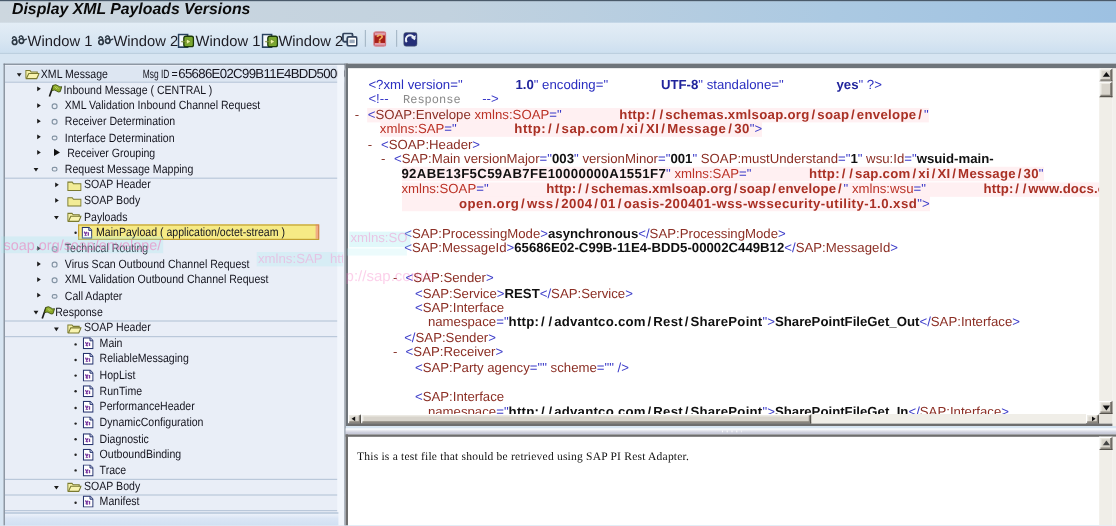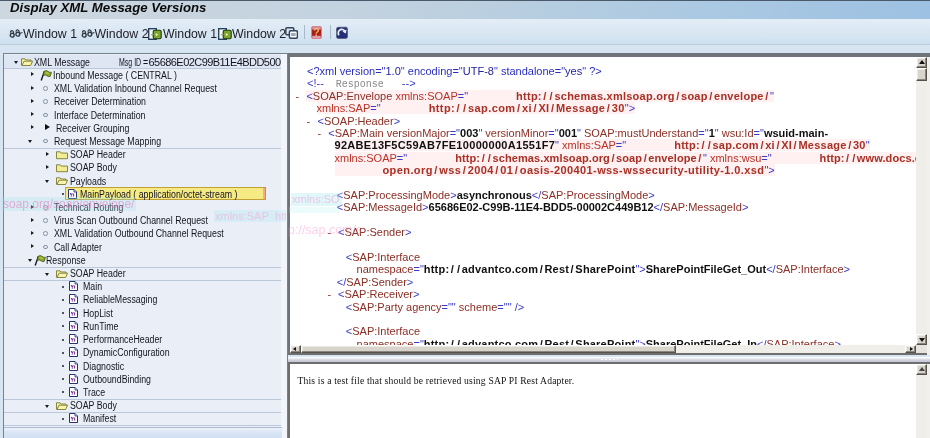--- a/index.html
+++ b/index.html
@@ -39,21 +39,21 @@
   border-top:4.5px solid #6e747a; border-left:2.5px solid #6e747a; background:#fff; }
 #xmlclip { position:absolute; left:0; top:0; width:626px; height:288px; overflow:hidden; background:#fff; }
 .xl { position:absolute; font-size:11px; white-space:nowrap; color:#000; }
 .m { color:#3a3ac8; }
 .t { color:#8b2e24; }
 .ns { color:#bb3226; }
 .nv { color:#a93024; font-weight:bold; letter-spacing:0.25px;padding-left:48px; }
 .v { color:#101010; font-weight:bold; }
 .tx { color:#101010; font-weight:bold; }
 .pi { color:#2a2ec0; }
-.piv { color:#20249c; font-weight:normal; }
+.piv { color:#20249c; font-weight:bold;margin-left:44px; }
 .cm { color:#8a8a8a; font-family:"Liberation Mono",monospace; font-size:10px; }
 .dash { color:#8b3a30; }
 .pink { background:rgba(255,182,192,0.20); }
 .sl { padding:0 1.5px; }
 
 
 .sbtrack { position:absolute; background:#f0eee8; }
 .sbbtn { position:absolute; background:#d8d4cc; border:1px solid; border-color:#ffffff #55524c #55524c #ffffff; box-shadow:inset -1px -1px 0 #8a867e, inset 1px 1px 0 #ece9e2; }
 .arr { position:absolute; width:0; height:0; }
 
@@ -67,21 +67,21 @@
 #botpanel { position:absolute; left:288px; top:361.5px; width:642px; height:76.5px;
   border-top:2px solid #6e6e6e; border-left:2px solid #6e6e6e; background:#fff; }
 #bottext { position:absolute; left:7.5px; top:11px; font-family:Liberation Serif, serif; font-size:9.6px; letter-spacing:0.18px; color:#111; white-space:pre; }
 
 .ghost { position:absolute; font-size:11px; font-weight:normal; white-space:nowrap; pointer-events:none; }
 svg { position:absolute; }
 </style>
 </head>
 <body>
 <div id="titlebar">
-    <span class="t">Display XML Message Versions</span>
+    <span class="t">Display XML Payloads Versions</span>
   </div>
 
 <div id="toolbar">
   <svg style="left:9px;top:9px" width="14" height="11" viewBox="0 0 14 11">
     <circle cx="3.2" cy="7.2" r="1.9" fill="none" stroke="#2c3844" stroke-width="1.4"></circle>
     <circle cx="8.8" cy="6.2" r="1.9" fill="none" stroke="#2c3844" stroke-width="1.4"></circle>
     <path d="M1.4 4.6 Q1.6 2.2 3.4 2.8 Q4.6 3.2 4.7 5.4 M7 3.8 Q7.2 1.4 9 2.0 Q10.2 2.4 10.3 4.4" fill="none" stroke="#2c3844" stroke-width="1.2"></path>
     <path d="M10.5 5.6 L13.4 4.4" stroke="#2c3844" stroke-width="1.1"></path>
   </svg>
   <span class="tbtxt" style="left:23px">Window 1</span>
@@ -365,20 +365,21 @@
       <div class="xl " style="left:27.5px;top:58px"><span class="m">&lt;</span><span class="t">SOAP:Header</span><span class="m">&gt;</span></div>
       <div class="xl" style="left:27.5px;top:70.4px"><span class="dash">-</span></div>
       <div class="xl " style="left:38.30000000000001px;top:70.4px"><span class="m">&lt;</span><span class="t">SAP:Main versionMajor</span><span class="m">=</span><span class="m">"</span><span class="v">003</span><span class="m">"</span><span class="t"> versionMinor</span><span class="m">=</span><span class="m">"</span><span class="v">001</span><span class="m">"</span><span class="t"> SOAP:mustUnderstand</span><span class="m">=</span><span class="m">"</span><span class="v">1</span><span class="m">"</span><span class="t"> wsu:Id</span><span class="m">=</span><span class="m">"</span><span class="v">wsuid-main-</span></div>
       <div class="xl pink" style="left:44.5px;top:82.80000000000001px"><span class="v" style="letter-spacing:0.3px">92ABE13F5C59AB7FE10000000A1551F7</span><span class="m">"</span><span class="ns"> xmlns:SAP</span><span class="m">=</span><span class="m">"</span><span class="nv">http:<span class="sl">/</span><span class="sl">/</span>sap.com<span class="sl">/</span>xi<span class="sl">/</span>XI<span class="sl">/</span>Message<span class="sl">/</span>30</span><span class="m">"</span></div>
       <div class="xl pink" style="left:44.5px;top:95.19999999999999px"><span class="ns">xmlns:SOAP</span><span class="m">=</span><span class="m">"</span><span class="nv" style="letter-spacing:0.1px">http:<span class="sl">/</span><span class="sl">/</span>schemas.xmlsoap.org<span class="sl">/</span>soap<span class="sl">/</span>envelope<span class="sl">/</span></span><span class="m">"</span><span class="ns"> xmlns:wsu</span><span class="m">=</span><span class="m">"</span><span class="nv" style="letter-spacing:0.1px">http:<span class="sl">/</span><span class="sl">/</span>www.docs.oasis-</span></div>
       <div class="xl pink" style="left:44.5px;top:107.60000000000002px"><span class="nv" style="letter-spacing:0.4px">open.org<span class="sl">/</span>wss<span class="sl">/</span>2004<span class="sl">/</span>01<span class="sl">/</span>oasis-200401-wss-wssecurity-utility-1.0.xsd</span><span class="m">"</span><span class="m">&gt;</span></div>
       <div class="xl " style="left:46.80000000000001px;top:132.4px"><span class="m">&lt;</span><span class="t">SAP:ProcessingMode</span><span class="m">&gt;</span><span class="tx">asynchronous</span><span class="m">&lt;/</span><span class="t">SAP:ProcessingMode</span><span class="m">&gt;</span></div>
       <div class="xl " style="left:46.80000000000001px;top:144.8px"><span class="m">&lt;</span><span class="t">SAP:MessageId</span><span class="m">&gt;</span><span class="tx">65686E02-C99B-11E4-BDD5-00002C449B12</span><span class="m">&lt;/</span><span class="t">SAP:MessageId</span><span class="m">&gt;</span></div>
       <div class="xl" style="left:37.5px;top:169.60000000000002px"><span class="dash">-</span></div>
       <div class="xl " style="left:48px;top:169.60000000000002px"><span class="m">&lt;</span><span class="t">SAP:Sender</span><span class="m">&gt;</span></div>
+      <div class="xl " style="left:55.80000000000001px;top:182px"><span class="m">&lt;</span><span class="t">SAP:Service</span><span class="m">&gt;</span><span class="tx">REST</span><span class="m">&lt;/</span><span class="t">SAP:Service</span><span class="m">&gt;</span></div>
       <div class="xl " style="left:55.80000000000001px;top:194.4px"><span class="m">&lt;</span><span class="t">SAP:Interface</span></div>
       <div class="xl " style="left:66.60000000000002px;top:206.8px"><span class="t">namespace</span><span class="m">=</span><span class="m">"</span><span class="v" style="letter-spacing:0.2px">http:<span class="sl">/</span><span class="sl">/</span>advantco.com<span class="sl">/</span>Rest<span class="sl">/</span>SharePoint</span><span class="m">"</span><span class="m">&gt;</span><span class="tx">SharePointFileGet_Out</span><span class="m">&lt;/</span><span class="t">SAP:Interface</span><span class="m">&gt;</span></div>
       <div class="xl " style="left:46.80000000000001px;top:219.20000000000005px"><span class="m">&lt;/</span><span class="t">SAP:Sender</span><span class="m">&gt;</span></div>
       <div class="xl" style="left:37.5px;top:231.60000000000002px"><span class="dash">-</span></div>
       <div class="xl " style="left:48px;top:231.60000000000002px"><span class="m">&lt;</span><span class="t">SAP:Receiver</span><span class="m">&gt;</span></div>
       <div class="xl " style="left:55.80000000000001px;top:244px"><span class="m">&lt;</span><span class="t">SAP:Party agency</span><span class="m">=</span><span class="m">"</span><span class="m">"</span><span class="t"> scheme</span><span class="m">=</span><span class="m">"</span><span class="m">"</span><span class="m"> /&gt;</span></div>
       <div class="xl " style="left:55.80000000000001px;top:268.80000000000007px"><span class="m">&lt;</span><span class="t">SAP:Interface</span></div>
       <div class="xl " style="left:66.60000000000002px;top:281.20000000000005px"><span class="t">namespace</span><span class="m">=</span><span class="m">"</span><span class="v" style="letter-spacing:0.2px">http:<span class="sl">/</span><span class="sl">/</span>advantco.com<span class="sl">/</span>Rest<span class="sl">/</span>SharePoint</span><span class="m">"</span><span class="m">&gt;</span><span class="tx">SharePointFileGet_In</span><span class="m">&lt;/</span><span class="t">SAP:Interface</span><span class="m">&gt;</span></div>
     </div>
 

